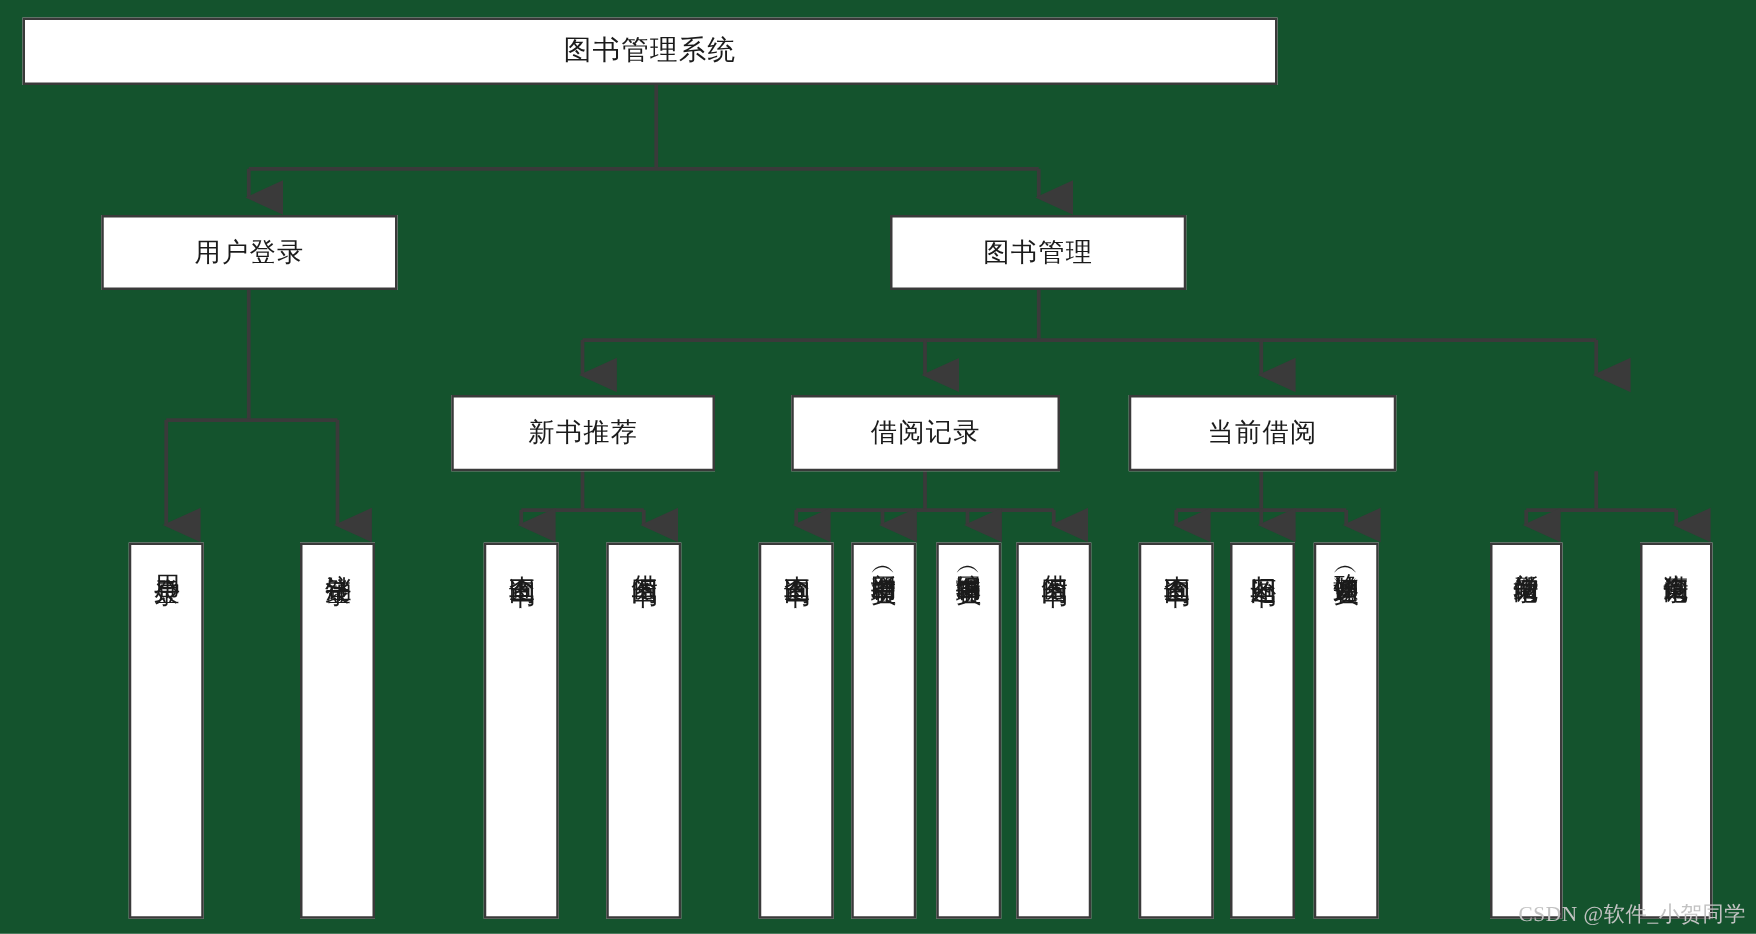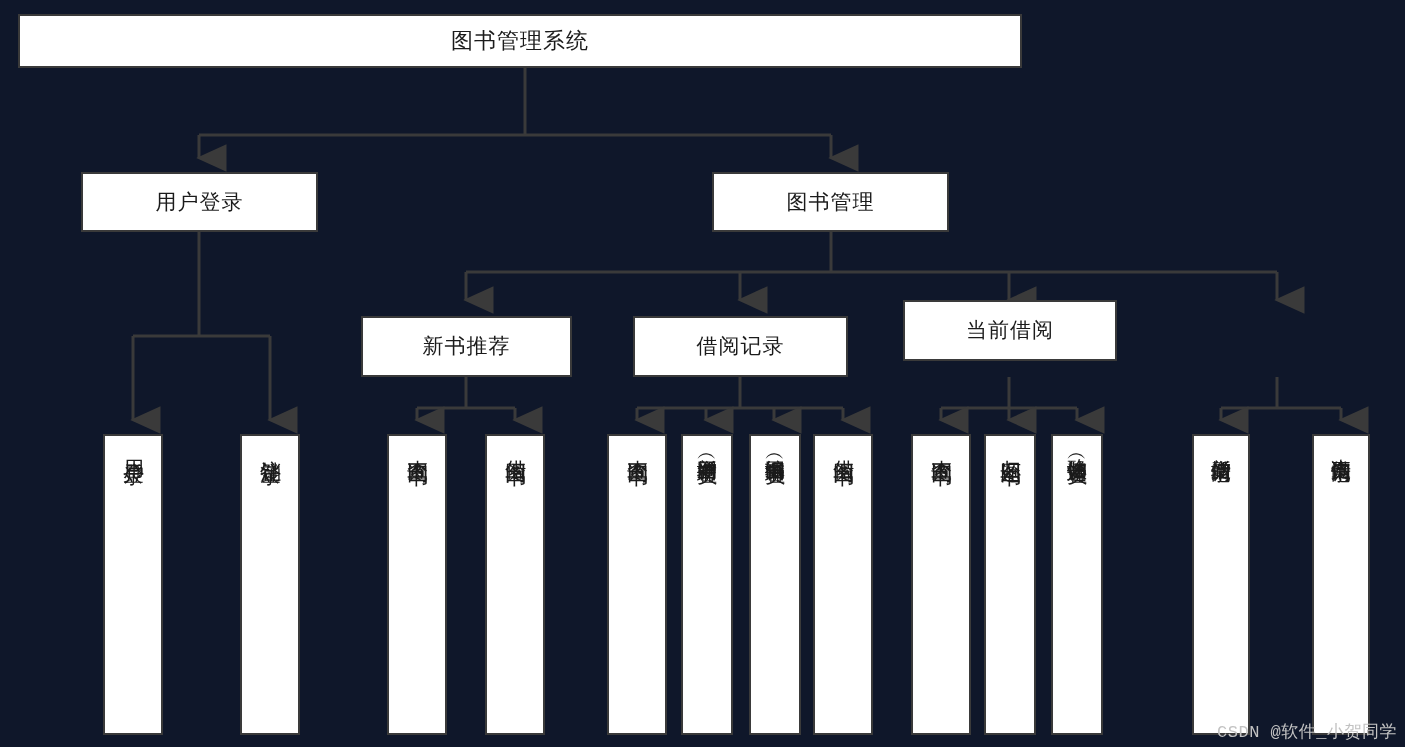--- a/index.html
+++ b/index.html
@@ -1,21 +1,21 @@
 <!DOCTYPE html>
 <html><head>
 <meta charset="utf-8">
 <title>图书管理系统功能结构图</title>
 <style>
   html,body{margin:0;padding:0;background:#ffffff;}
   body{
     font-family:"DejaVu Sans","Liberation Sans",sans-serif;
     width:1405px;height:747px;overflow:hidden;
   }
-  #stage{position:relative;width:1405px;height:747px;background:#0f172a;}
+  #stage{position:relative;width:1405px;height:747px;background:#14532d;}
 
   svg.links{position:absolute;left:0;top:0;width:1405px;height:747px;pointer-events:none;}
 
   .node{
     position:absolute;
     box-sizing:border-box;
     background:#ffffff;
     border:2.5px solid #3a3a3a;
     display:flex;
     align-items:center;
@@ -51,21 +51,21 @@
   .node.v.tall .label{font-size:20px;letter-spacing:1px;line-height:1.24;}
 
   #watermark{
     position:absolute;
     right:8px;
     bottom:4px;
     font-size:17px;
     color:#c2c2c2;
     letter-spacing:0.5px;
     white-space:nowrap;
-    font-family:Liberation Mono, monospace;
+    font-family:Liberation Serif, serif;
   }
 </style>
 </head>
 <body>
 
 <div id="stage">
 
   <svg class="links" viewBox="0 0 1405 747" xmlns="http://www.w3.org/2000/svg">
     <defs>
       <marker id="arrow" viewBox="0 0 12 12" refX="6" refY="10" markerWidth="11" markerHeight="11" orient="auto-start-reverse">
@@ -126,21 +126,21 @@
   <div class="node h" style="left:712px;top:172px;width:237px;height:60px;">
     <span class="label">图书管理</span>
   </div>
 
   <div class="node h" style="left:361px;top:316px;width:211px;height:61px;">
     <span class="label">新书推荐</span>
   </div>
   <div class="node h" style="left:633px;top:316px;width:215px;height:61px;">
     <span class="label">借阅记录</span>
   </div>
-  <div class="node h" style="left:903px;top:300px;width:214px;height:61px;justify-content:center;">
+  <div class="node h" style="left:903px;top:316px;width:214px;height:61px;justify-content:center;">
     <span class="label">当前借阅</span>
   </div>
 
   <div class="node v" style="left:103px;top:434px;width:60px;height:301px;">
     <span class="label">用户登录</span>
   </div>
   <div class="node v" style="left:240px;top:434px;width:60px;height:301px;">
     <span class="label">注销登录</span>
   </div>
 

